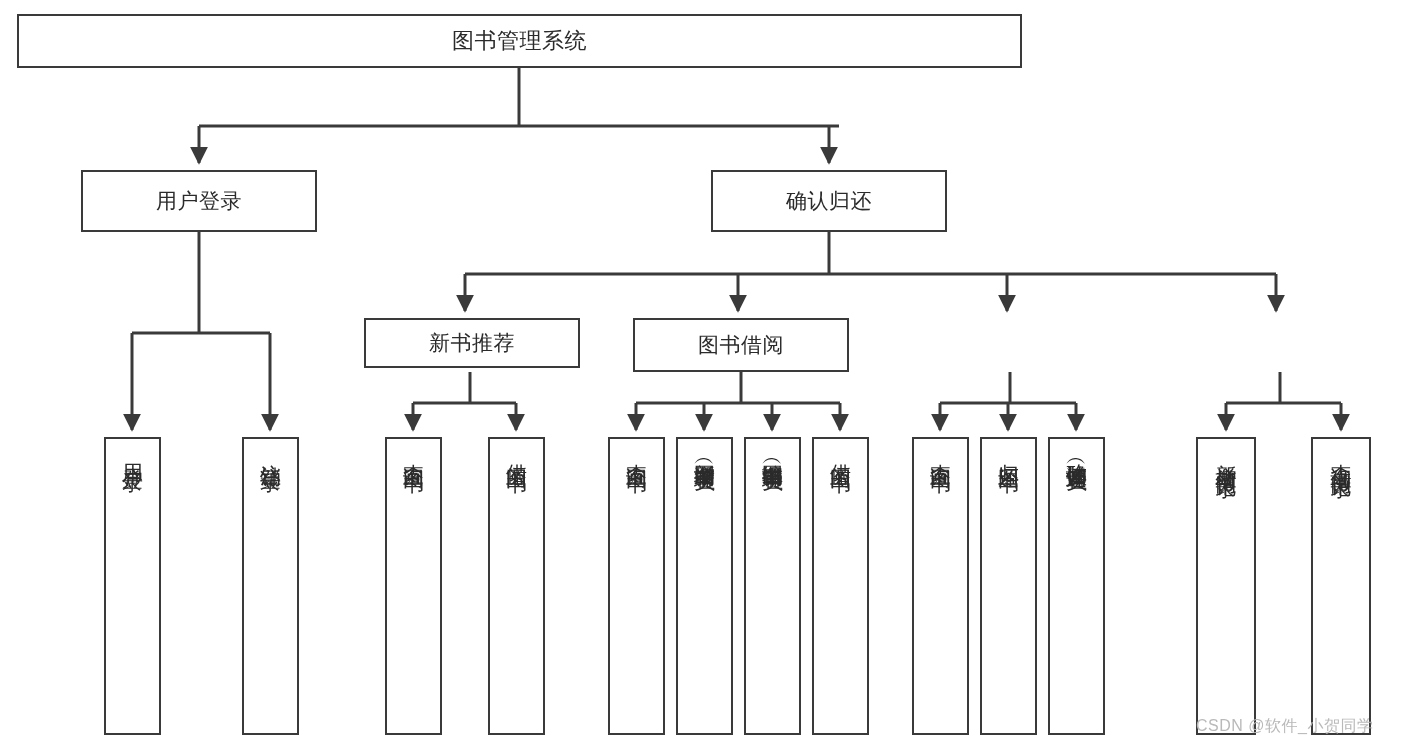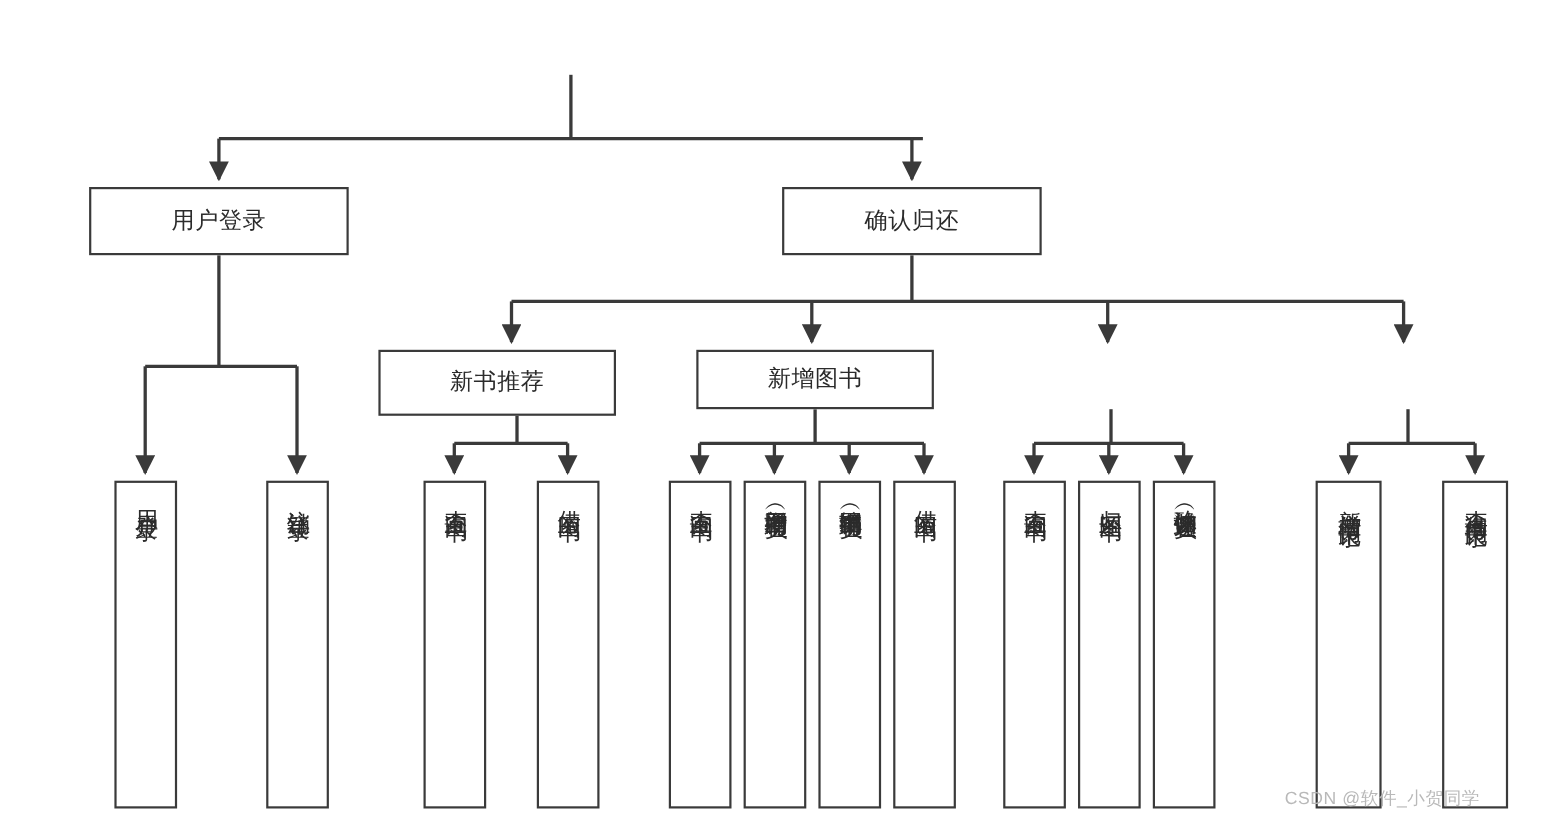--- a/index.html
+++ b/index.html
@@ -135,33 +135,36 @@
     </g>
 
     <g stroke="#3a3a3a" stroke-width="3" fill="none">
       <path d="M 1280 372 L 1280 403"></path>
       <path d="M 1226 403 L 1341 403"></path>
       <path d="M 1226 403 L 1226 430" marker-end="url(#arrow)"></path>
       <path d="M 1341 403 L 1341 430" marker-end="url(#arrow)"></path>
     </g>
   </svg>
 
+  <div class="node horiz root" style="left:17px; top:14px; width:1005px; height:54px;">
+    <span class="node-label">图书管理系统</span>
+  </div>
 
   <div class="node horiz" style="left:81px; top:170px; width:236px; height:62px;">
     <span class="node-label">用户登录</span>
   </div>
   <div class="node horiz" style="left:711px; top:170px; width:236px; height:62px;">
     <span class="node-label">确认归还</span>
   </div>
 
-  <div class="node horiz" style="left:344px; top:318px; width:216px; height:60px;">
+  <div class="node horiz" style="left:364px; top:318px; width:216px; height:50px;">
     <span class="node-label">新书推荐</span>
   </div>
   <div class="node horiz" style="left:633px; top:318px; width:216px; height:54px;">
-    <span class="node-label">新增图书</span>
+    <span class="node-label">图书借阅</span>
   </div>
 
   <div class="node vert" style="left:104px; top:437px; width:57px; height:298px;">
     <span class="node-label">用户登录</span>
   </div>
   <div class="node vert" style="left:242px; top:437px; width:57px; height:298px;">
     <span class="node-label">注销登录</span>
   </div>
   <div class="node vert" style="left:385px; top:437px; width:57px; height:298px;">
     <span class="node-label">查询图书</span>
@@ -190,15 +193,15 @@
   <div class="node vert tall" style="left:1048px; top:437px; width:57px; height:298px;">
     <span class="node-label">确认归还（管理员）</span>
   </div>
   <div class="node vert" style="left:1196px; top:437px; width:60px; height:298px;">
     <span class="node-label">新增借阅记录</span>
   </div>
   <div class="node vert" style="left:1311px; top:437px; width:60px; height:298px;">
     <span class="node-label">查询借阅记录</span>
   </div>
 
-  <div class="watermark" style="left:1168px; top:716px;">CSDN @软件_小贺同学</div>
+  <div class="watermark" style="left:1196px; top:716px;">CSDN @软件_小贺同学</div>
 
 </div>
 
 </body></html>

